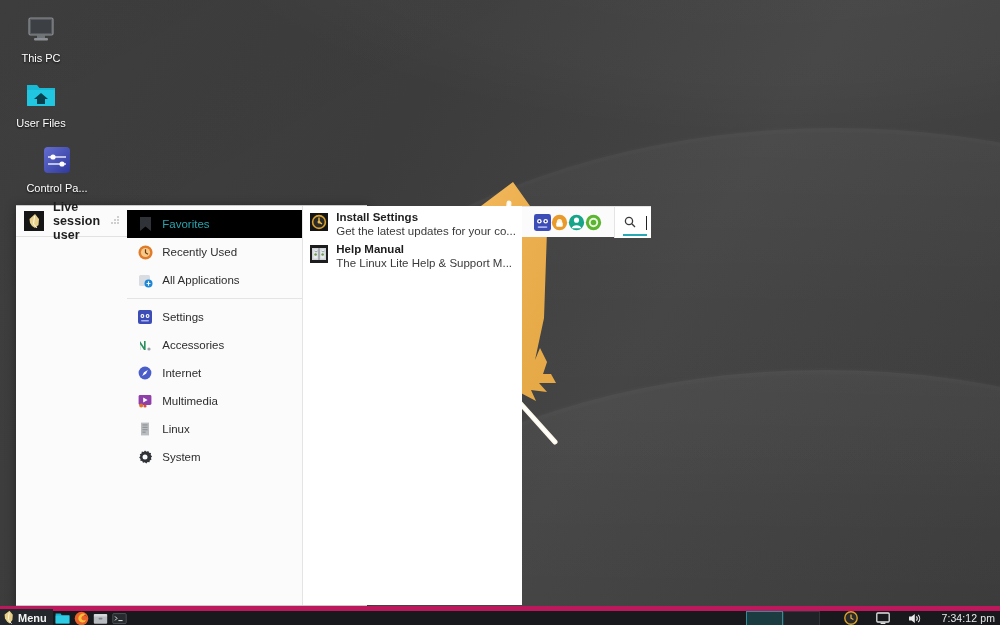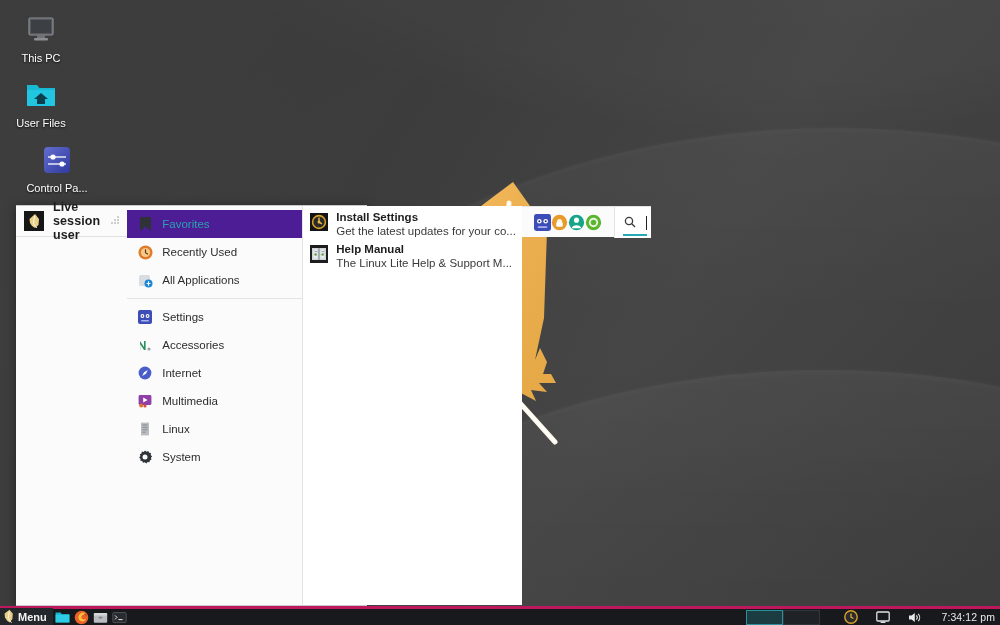--- a/index.html
+++ b/index.html
@@ -89,21 +89,21 @@
   
   #cats {
     width:176px; flex:0 0 176px; border-right:1px solid #e4e4e4;
     background:#fbfbfb; display:flex; flex-direction:column; padding-top:4px;
   }
   .cat {
     height:28px; display:flex; align-items:center; gap:9px;
     padding:0 10px; color:#2d2d2d; cursor:default;
   }
   .cat .ci { width:16px; height:16px; flex:0 0 16px; display:flex; align-items:center; justify-content:center; }
-  .cat.active { background:#4c1d95; color:#2aa3ad;text-align:center; }
+  .cat.active { background:#000000; color:#2aa3ad;text-align:center; }
   .cat-sep { height:1px; background:#e4e4e4; margin:4px 0 4px 0; }
 
   
   #apps { flex:1; background:#ffffff; padding-top:3px; overflow:hidden; }
   .app {
     display:flex; gap:8px; padding:2px 6px 3px 7px; align-items:flex-start; cursor:default;
   }
   .app .ai { width:18px; height:18px; flex:0 0 18px; margin-top:2px; }
   .app .atxt { min-width:0; }
   .app .an { font-weight:bold; font-size:11.5px; color:#1d1d1d; line-height:13px; }
@@ -128,21 +128,21 @@
   #search-input {
     border:none; outline:none; background:transparent; font-size:12px;
     font-family:"Liberation Sans", sans-serif; color:#1d1d1d; width:100%; padding:0;
   }
   #caret { position:absolute; left:31px; top:9px; width:1px; height:14px; background:#222; }
 
   
   #taskbar {
     position:absolute; left:0; bottom:0; width:1000px; height:19px;
     background:#17191c; display:flex; align-items:center;
-    border-top:3px solid #be185d;
+    border-top:5px solid #be185d;
     color:#e8e8e8; font-size:11px;
   }
   #menu-button {
     display:flex; align-items:center; gap:4px; height:19px; padding:0 6px 0 3px;
     background:#24282c; cursor:default;
   }
   #menu-button .mlabel { font-weight:bold; font-size:11px; color:#f2f2f2; }
   .launcher { width:19px; height:19px; display:flex; align-items:center; justify-content:center; position:relative; cursor:default;}
   .launcher.active::after{ content:""; position:absolute; left:2px; right:2px; bottom:0; height:2px; background:#2fbfcf;}
   #tasklist { flex:1; }

